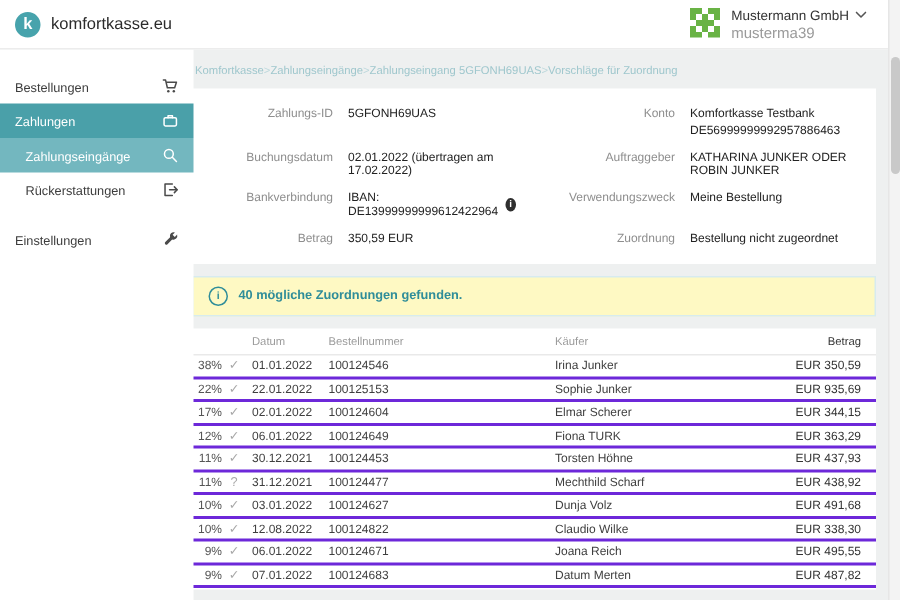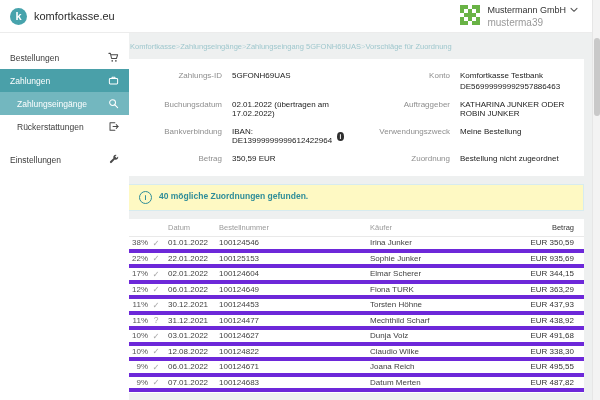--- a/index.html
+++ b/index.html
@@ -53,21 +53,21 @@
             display:inline-flex;align-items:center;justify-content:center;font-weight:bold;cursor:pointer;}
 
   .banner{margin-top:8px;background:#fef9c3;border:1px solid #d7ebef;display:flex;
           gap:7px;padding:6px 10px;font-size:8.5px;font-weight:bold;color:#2f8d99;box-sizing:border-box;}
   .banner-i{width:11px;height:11px;border-radius:50%;border:1px solid #2f8d99;display:flex;flex:0 0 auto;
             align-items:center;justify-content:center;font-size:7px;font-weight:bold;}
 
   .tablecard{margin-top:8px;background:#fff;height:174px;overflow:hidden;}
   .tgrid{display:grid;grid-template-columns:20px 12px 58px 152px minmax(0,1fr) 92px;align-items:center;}
   .thead{height:17px;font-size:7.5px;color:#9b9b9b;border-bottom:1px solid #e9e9e9;}
-  .trow{height:15.5px;font-size:8px;color:#3f3f3f;border-bottom:4px solid #6d28d9;cursor:pointer;box-sizing:border-box;}
+  .trow{height:15.5px;font-size:8px;color:#3f3f3f;border-bottom:2px solid #6d28d9;cursor:pointer;box-sizing:border-box;}
   .c-pct{text-align:right;color:#555;}
   .c-mark{text-align:center;color:#a9a9a9;font-size:8.5px;padding-left:4px;}
   .c-date{padding-left:8px;}
   .c-order{padding-left:1px;}
   .c-buyer{padding-left:0;}
   .c-amount{text-align:right;padding-right:10px;color:#333;}
 
   
   .vscroll{position:absolute;right:0;top:0;width:8px;height:400px;background:#f3f3f3;
            border-left:1px solid #e6e6e6;box-sizing:border-box;z-index:4;}

